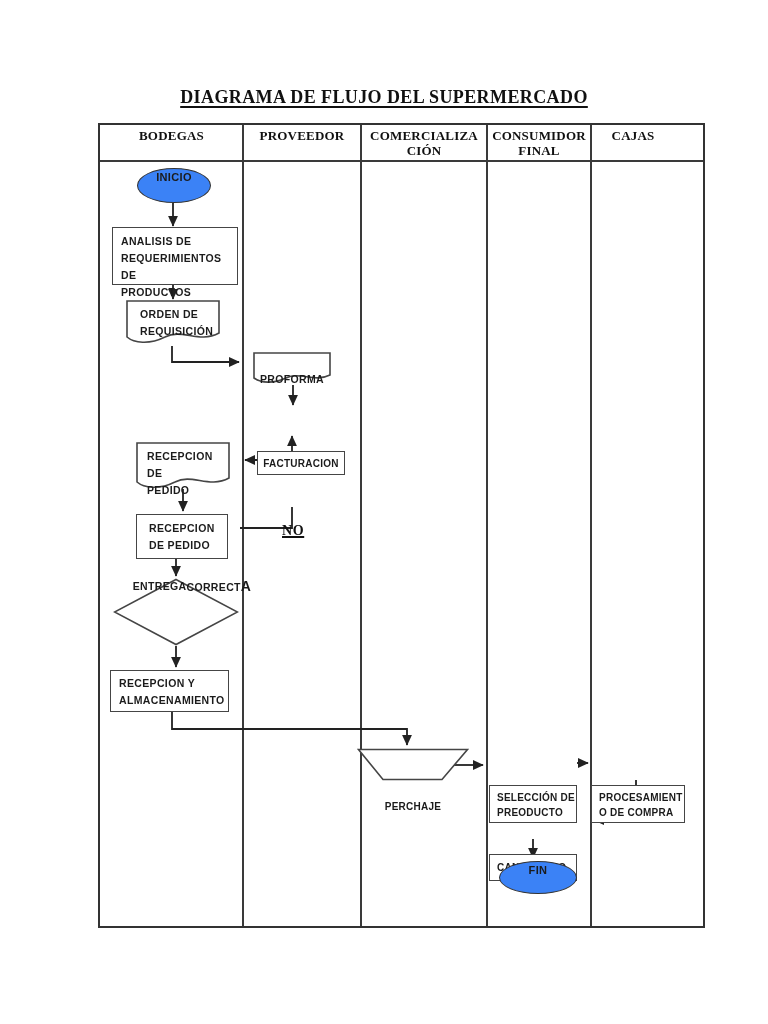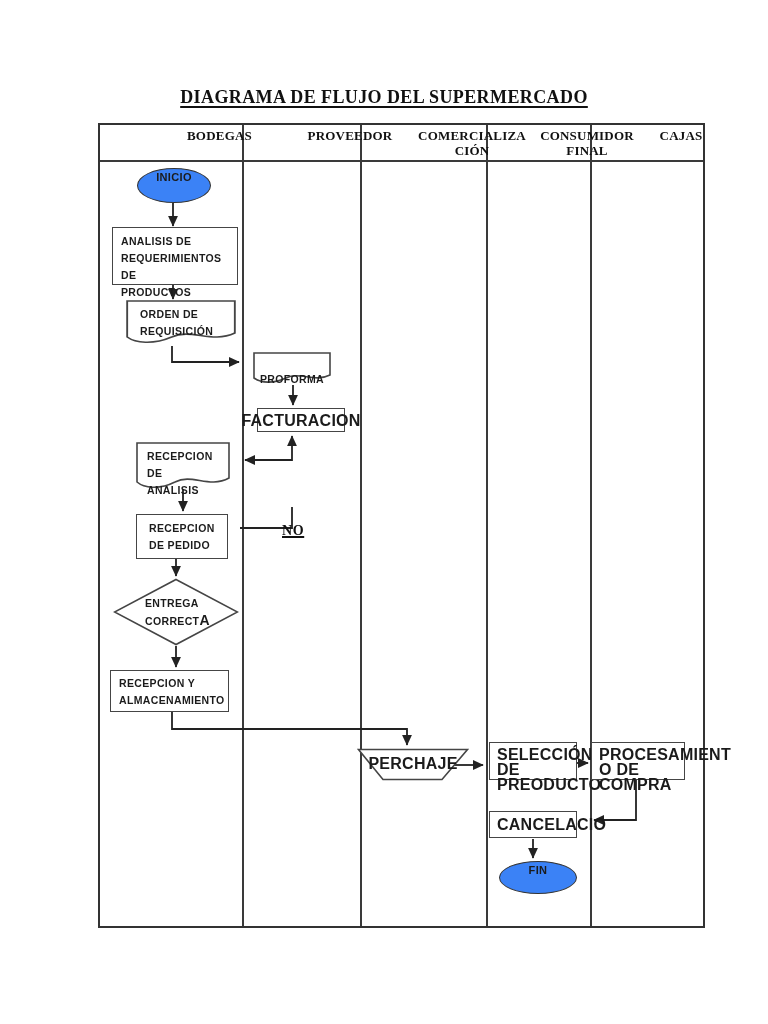--- a/index.html
+++ b/index.html
@@ -12,38 +12,38 @@
     position:absolute; top:87px; left:0; width:768px; text-align:center;
     font-family:"Liberation Serif", serif; font-size:18px; font-weight:700;
     letter-spacing:.4px; color:#111;
     text-decoration:underline; text-decoration-thickness:2px; text-underline-offset:3px;
   }
   .table { position:absolute; left:98px; top:123px; width:607px; height:805px; border:2px solid #333; }
   .vline { position:absolute; top:0; bottom:0; width:1.6px; background:#3a3a3a; }
   .hline { position:absolute; left:0; right:0; top:35px; height:1.6px; background:#3a3a3a; }
   .hcell {
     position:absolute; top:3px; font-family:"Liberation Serif", serif; font-weight:700;
-    font-size:13px; line-height:15px; text-align:center; letter-spacing:.2px; color:#111;margin-left:48px;
+    font-size:13px; line-height:15px; text-align:center; letter-spacing:.2px; color:#111;
   }
   .node { position:absolute; font-size:10.5px; font-weight:700; letter-spacing:.35px; line-height:17px; color:#1b1b1b; }
   .rect { border:1.6px solid #454545; background:#fff; }
   .term { border:1.9px solid #333; border-radius:50%; display:flex; justify-content:center; font-size:11px; background:#3b82f6; }
   .ln { display:block; }
   .shape { position:absolute; inset:0; width:100%; height:100%; }
   .shape path, .shape polygon { fill:#ffffff; stroke:#454545; stroke-width:1.6; }
   .otext { position:absolute; inset:0; }
   .conn { position:absolute; left:0; top:0; pointer-events:none; }
   .conn path { stroke:#222; stroke-width:1.8; fill:none; }
   .no-label {
     position:absolute; left:282px; top:483px; font-family:"Liberation Serif", serif;
     font-weight:700; font-size:14px; letter-spacing:.6px; color:#111;
     text-decoration:underline; text-decoration-thickness:1.8px;margin-top:40px;
   }
   .big-a { font-size:14px; }
-  .small-txt { font-size:16px; line-height:15px; letter-spacing:.25px; }
+  .small-txt { font-size:10px; line-height:15px; letter-spacing:.25px;margin-top:43px; }
 </style>
 </head>
 <body>
 
 <div id="page">
 
   <div class="title">DIAGRAMA DE FLUJO DEL SUPERMERCADO</div>
 
   <div class="table">
     <div class="vline" style="left:142px"></div>
@@ -84,21 +84,21 @@
   <div class="node term" style="left:137px;top:168px;width:74px;height:35px">
     <span>INICIO</span>
   </div>
 
   <div class="node rect" style="left:112px;top:227px;width:126px;height:58px;padding:5px 2px 0 8px">
     <span class="ln">ANALISIS DE</span>
     <span class="ln">REQUERIMIENTOS DE</span>
     <span class="ln">PRODUCTOS</span>
   </div>
 
-  <div class="node" style="left:126px;top:300px;width:110px;height:46px">
+  <div class="node" style="left:126px;top:300px;width:94px;height:46px">
     <svg class="shape" viewBox="0 0 94 46" preserveAspectRatio="none">
       <path d="M1,1 H93 V33 C73,44 56,28 39,37 C23,45 8,43 1,37 Z"></path>
     </svg>
     <div class="otext" style="padding:6px 0 0 14px">
       <span class="ln">ORDEN DE</span>
       <span class="ln">REQUISICIÓN</span>
     </div>
   </div>
 
   <div class="node" style="left:253px;top:352px;width:78px;height:33px">
@@ -113,34 +113,34 @@
   <div class="node rect small-txt" style="left:257px;top:408px;width:88px;height:24px;display:flex;align-items:center;justify-content:center">
     <span>FACTURACION</span>
   </div>
 
   <div class="node" style="left:136px;top:442px;width:94px;height:49px">
     <svg class="shape" viewBox="0 0 94 49" preserveAspectRatio="none">
       <path d="M1,1 H93 V36 C73,47 56,31 39,40 C23,48 8,46 1,40 Z"></path>
     </svg>
     <div class="otext" style="padding:6px 0 0 11px">
       <span class="ln">RECEPCION DE</span>
-      <span class="ln">ANALISIS</span>
+      <span class="ln">PEDIDO</span>
     </div>
   </div>
 
   <div class="node rect" style="left:136px;top:514px;width:92px;height:45px;padding:5px 0 0 12px">
     <span class="ln">RECEPCION</span>
     <span class="ln">DE PEDIDO</span>
   </div>
 
   <div class="node" style="left:113px;top:578px;width:126px;height:68px">
     <svg class="shape" viewBox="0 0 126 68" preserveAspectRatio="none">
       <polygon points="63,1.5 124.5,34 63,66.5 1.5,34"></polygon>
     </svg>
-    <div class="otext" style="display:flex;flex-direction:column;justify-content:center;padding-left:32px">
+    <div class="otext" style="display:flex;justify-content:center;padding-left:32px">
       <span class="ln">ENTREGA</span>
       <span class="ln"><span>CORRECT</span><span class="big-a">A</span></span>
     </div>
   </div>
 
   <div class="node rect" style="left:110px;top:670px;width:119px;height:42px;padding:4px 0 0 8px">
     <span class="ln">RECEPCION Y</span>
     <span class="ln">ALMACENAMIENTO</span>
   </div>
 

